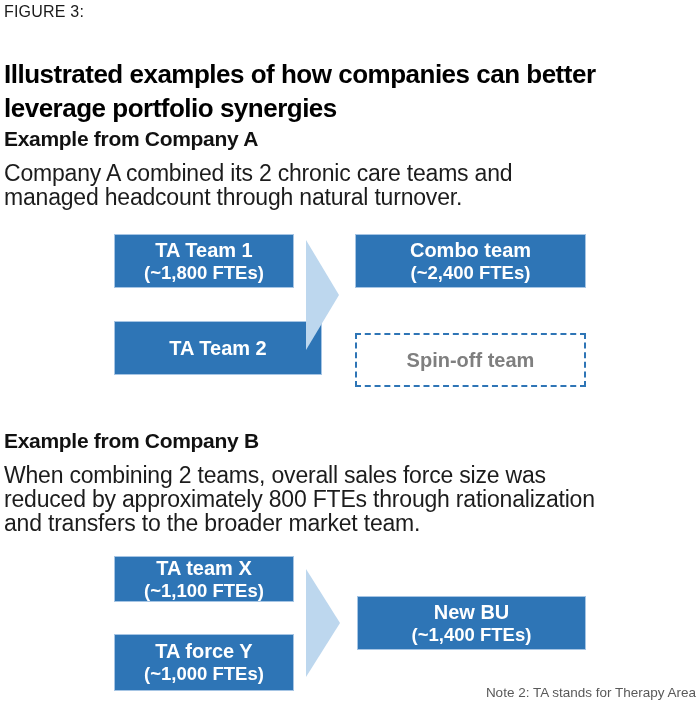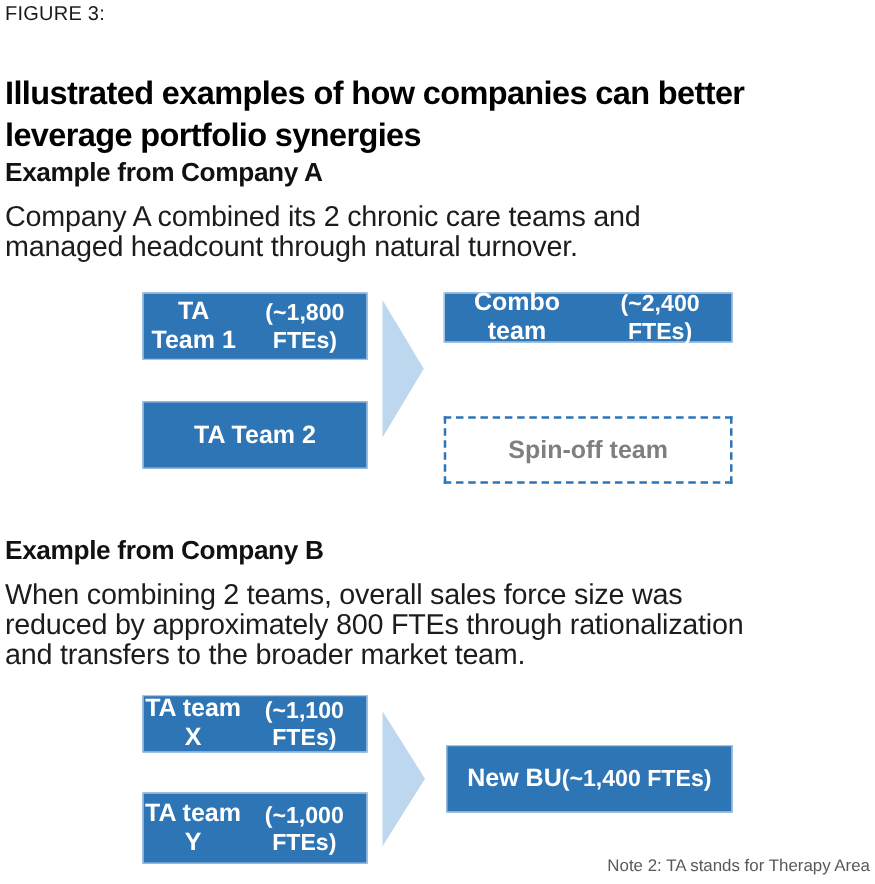--- a/index.html
+++ b/index.html
@@ -39,35 +39,35 @@
     font-size:23px;line-height:24px;color:#1c1c1c;letter-spacing:-0.2px;
   }
   .desc-a{top:161px;max-width:525px;}
   .desc-b{top:463px;max-width:612px;}
 
   .team-box{
     position:absolute;
     background:var(--box-blue);
     border:1px solid var(--box-edge);
     color:#fff;text-align:center;
-    display:flex;flex-direction:row;justify-content:center;align-items:center;
+    display:flex;flex-direction:column;justify-content:center;align-items:center;
   }
   .team-box .box-name{font-size:20px;font-weight:700;line-height:23px;}
   .team-box .box-size{font-size:18.5px;font-weight:700;line-height:22px;}
 
   .team-box.dashed{
     background:#ffffff;
     border:2px dashed var(--dash-blue);
     color:var(--muted);
   }
 
   
   .box-a-in1{left:114px;top:234px;width:180px;height:54px;}
-  .box-a-in2{left:114px;top:321px;width:180px;height:54px;}
-  .box-a-out1{left:355px;top:234px;width:231px;height:40px;}
+  .box-a-in2{left:114px;top:321px;width:208px;height:54px;}
+  .box-a-out1{left:355px;top:234px;width:231px;height:54px;}
   .box-a-out2{left:355px;top:321px;width:231px;height:54px;margin-top:12px;}
   .arrow{
     position:absolute;width:0;height:0;
     border-top:55px solid transparent;
     border-bottom:55px solid transparent;
     border-left:33px solid var(--arrow-blue);
   }
   .arrow-a{left:306px;top:240px;}
 
   
@@ -115,21 +115,21 @@
   </div>
 
   <h2 class="section-heading heading-b">Example from Company B</h2>
   <p class="section-desc desc-b">When combining 2 teams, overall sales force size was reduced by approximately 800 FTEs through rationalization and transfers to the broader market team.</p>
 
   <div class="team-box box-b-in1">
     <div class="box-name">TA team X</div>
     <div class="box-size">(~1,100 FTEs)</div>
   </div>
   <div class="team-box box-b-in2">
-    <div class="box-name">TA team Y</div>
+    <div class="box-name">TA force Y</div>
     <div class="box-size">(~1,000 FTEs)</div>
   </div>
 
   <div class="arrow arrow-b"></div>
 
   <div class="team-box box-b-out1">
     <div class="box-name">New BU</div>
     <div class="box-size">(~1,400 FTEs)</div>
   </div>
 

